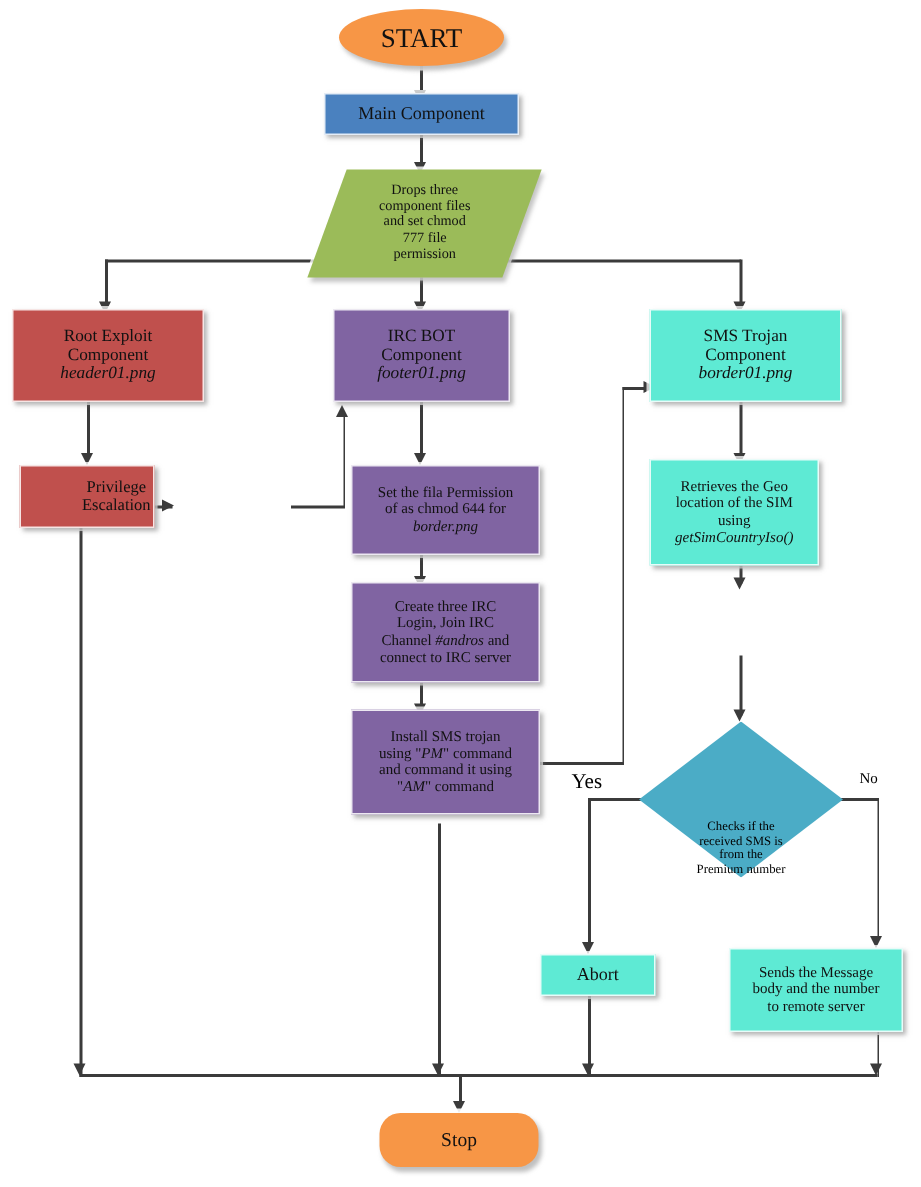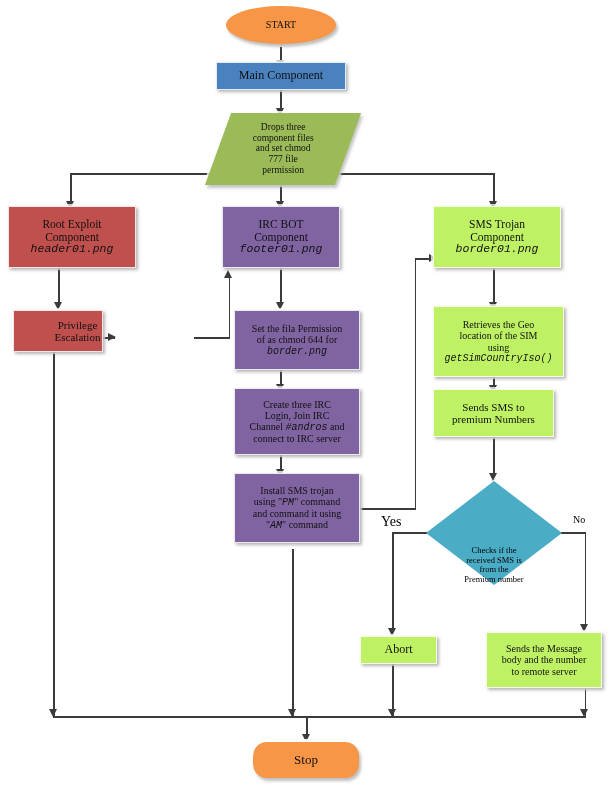--- a/index.html
+++ b/index.html
@@ -5,42 +5,42 @@
   html,body{margin:0;padding:0;background:#ffffff;}
   body{font-family:"Liberation Serif", serif;}
   #canvas{position:relative;width:614px;height:791px;background:#fff;overflow:hidden;}
   .node{position:absolute;box-sizing:border-box;display:flex;align-items:center;justify-content:center;text-align:center;color:#111;line-height:1.12;}
   .node .txt{width:100%;padding:0 3px;}
   
   .rect{border:1px solid rgba(255,255,255,.85);box-shadow:2px 2px 3px rgba(120,120,120,.55), 0 0 0 2px rgba(255,255,255,.75);}
   .blue{background:#4a81bf;}
   .red{background:#c0504d;}
   .purple{background:#8064a2;}
-  .teal{background:#bef264;}
+  .teal{background:#5eead4;}
   .green{background:#9bbb59;}
   .orange{background:#f79646;}
   .term{border-radius:50%/50%;box-shadow:2px 3px 3px rgba(150,150,150,.6), 0 0 0 3px rgba(255,255,255,.9);}
   .stadium{border-radius:14px;box-shadow:2px 3px 3px rgba(150,150,150,.6), 0 0 0 3px rgba(255,255,255,.9);}
   .para{transform:skewX(-20deg);box-shadow:3px 3px 3px rgba(150,150,150,.55), 0 0 0 2px rgba(255,255,255,.8);}
   .para .txt{transform:skewX(20deg);}
   .diamond{position:absolute;}
   .diamond .dshape{position:absolute;inset:0;background:#4bacc6;
     clip-path:polygon(50% 0,100% 50%,50% 100%,0 50%);
     filter:drop-shadow(3px 3px 2px rgba(150,150,150,.65));}
   .diamond .txt{position:absolute;inset:0;display:flex;align-items:flex-end;justify-content:center;text-align:center;line-height:1.15;}
   
   .ln{position:absolute;background:#3b3b3b;}
   .lnv{width:1.6px;}
   .lnh{height:1.6px;}
   .arr{position:absolute;width:0;height:0;}
   .arr-d{border-left:4.5px solid transparent;border-right:4.5px solid transparent;border-top:8px solid #3b3b3b;}
   .arr-u{border-left:4.5px solid transparent;border-right:4.5px solid transparent;border-bottom:8px solid #3b3b3b;}
   .arr-r{border-top:4.5px solid transparent;border-bottom:4.5px solid transparent;border-left:8px solid #3b3b3b;}
   .lbl{position:absolute;color:#000;}
-  .i{font-style:italic;font-family:Liberation Mono, monospace;}
+  .i{font-style:italic;}
 </style>
 </head>
 <body>
 
 <div id="canvas">
 
   <div class="ln lnv" style="left:280px;top:44px;height:18px;"></div>
   <div class="arr arr-d" style="left:275.5px;top:60px;"></div>
 
   <div class="ln lnv" style="left:280px;top:90px;height:22px;"></div>
@@ -101,21 +101,21 @@
   <div class="ln lnv" style="left:292px;top:549px;height:169px;"></div>
   <div class="arr arr-d" style="left:287.5px;top:709px;"></div>
   <div class="ln lnv" style="left:392px;top:664px;height:54px;"></div>
   <div class="arr arr-d" style="left:387.5px;top:709px;"></div>
   <div class="ln lnv" style="left:584.5px;top:688px;height:30px;"></div>
   <div class="arr arr-d" style="left:580px;top:709px;"></div>
 
   <div class="ln lnv" style="left:306px;top:716px;height:22px;"></div>
   <div class="arr arr-d" style="left:301.5px;top:734px;"></div>
 
-  <div class="node term orange" style="left:226px;top:6px;width:110px;height:38px;font-size:10px;">
+  <div class="node term orange" style="left:226px;top:6px;width:110px;height:38px;font-size:18px;">
     <span class="txt">START</span>
   </div>
 
   <div class="node rect blue" style="left:216px;top:62px;width:130px;height:28px;font-size:12px;">
     <span class="txt">Main Component</span>
   </div>
 
   <div class="node para green" style="left:218px;top:113px;width:130px;height:72px;font-size:9.5px;">
     <span class="txt">
       <div>Drops three</div>
@@ -177,35 +177,29 @@
 
   <div class="node rect purple" style="left:234px;top:473px;width:126px;height:70px;font-size:10px;">
     <span class="txt">
       <div>Install SMS trojan</div>
       <div><span>using "</span><span class="i">PM</span><span>" command</span></div>
       <div>and command it using</div>
       <div><span>"</span><span class="i">AM</span><span>" command</span></div>
     </span>
   </div>
 
-  <div class="node rect teal" style="left:433px;top:306px;width:131px;height:71px;font-size:10px;">
+  <div class="node rect teal" style="left:433px;top:306px;width:113px;height:71px;font-size:10px;">
     <span class="txt">
       <div>Retrieves the Geo</div>
       <div>location of the SIM</div>
       <div>using</div>
       <div class="i">getSimCountryIso()</div>
     </span>
   </div>
 
-  <div class="node rect teal" style="left:433px;top:389px;width:121px;height:48px;font-size:11px;">
-    <span class="txt">
-      <div>Sends SMS to</div>
-      <div>premium Numbers</div>
-    </span>
-  </div>
 
   <div class="diamond" style="left:426px;top:481px;width:136px;height:104px;font-size:8.5px;">
     <div class="dshape"></div>
     <div class="txt">
       <div>
         <div>Checks if the</div>
         <div>received SMS is</div>
         <div>from the</div>
         <div>Premium number</div>
       </div>

